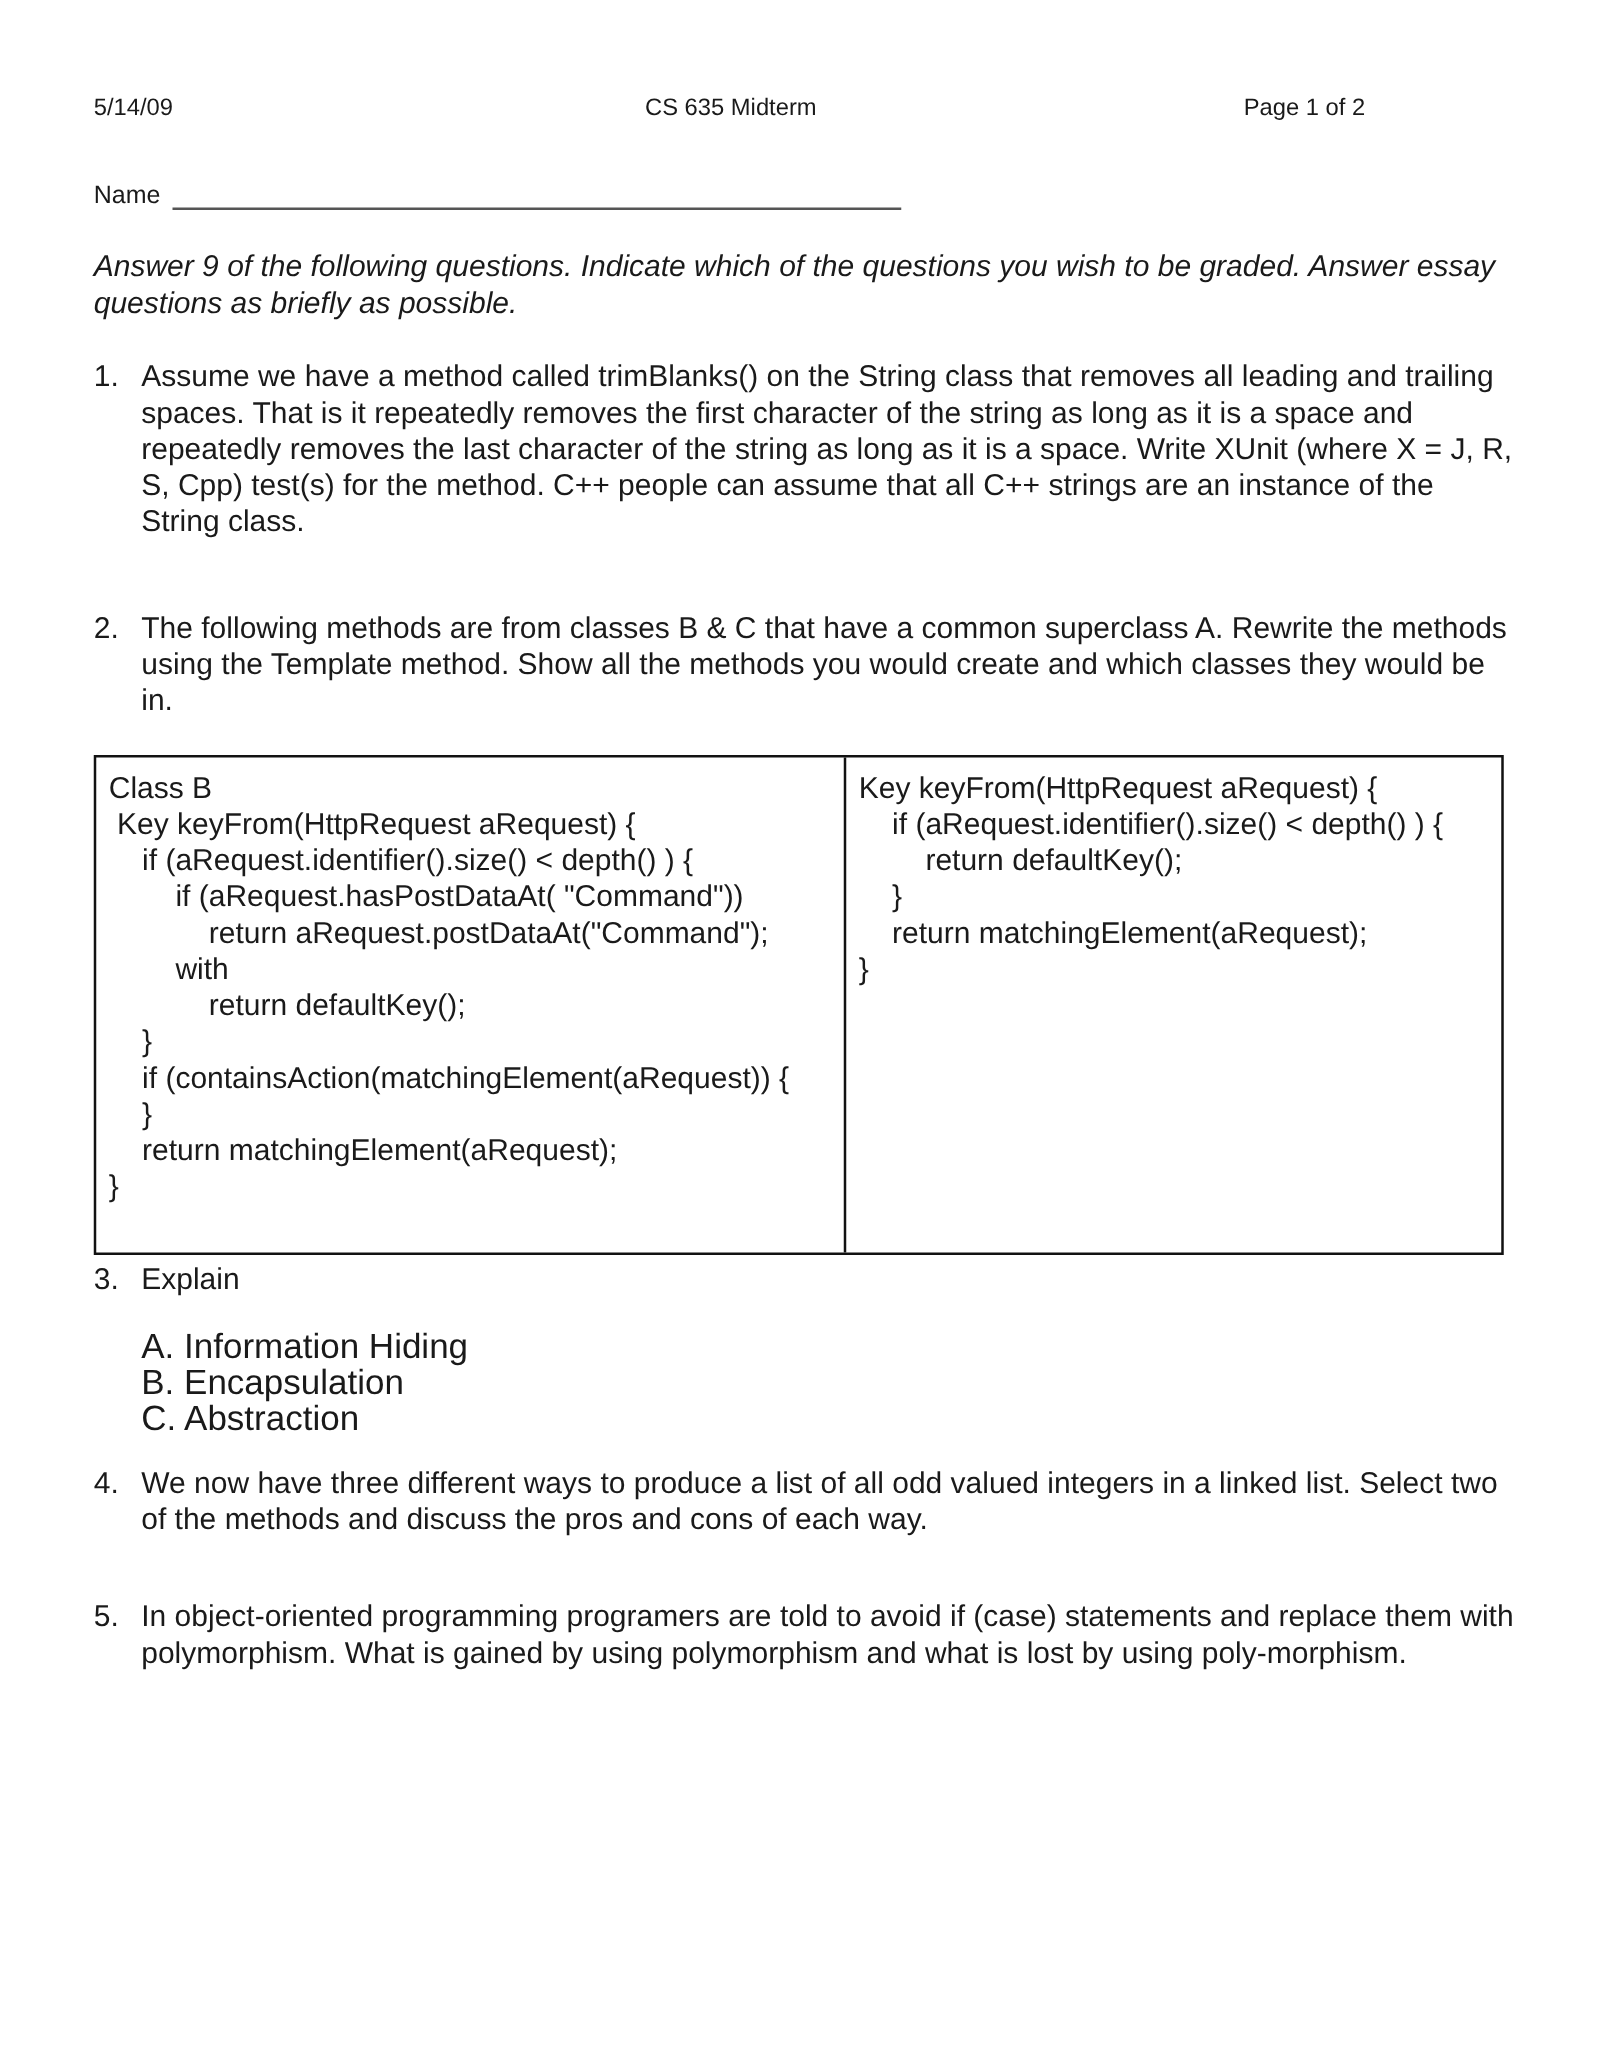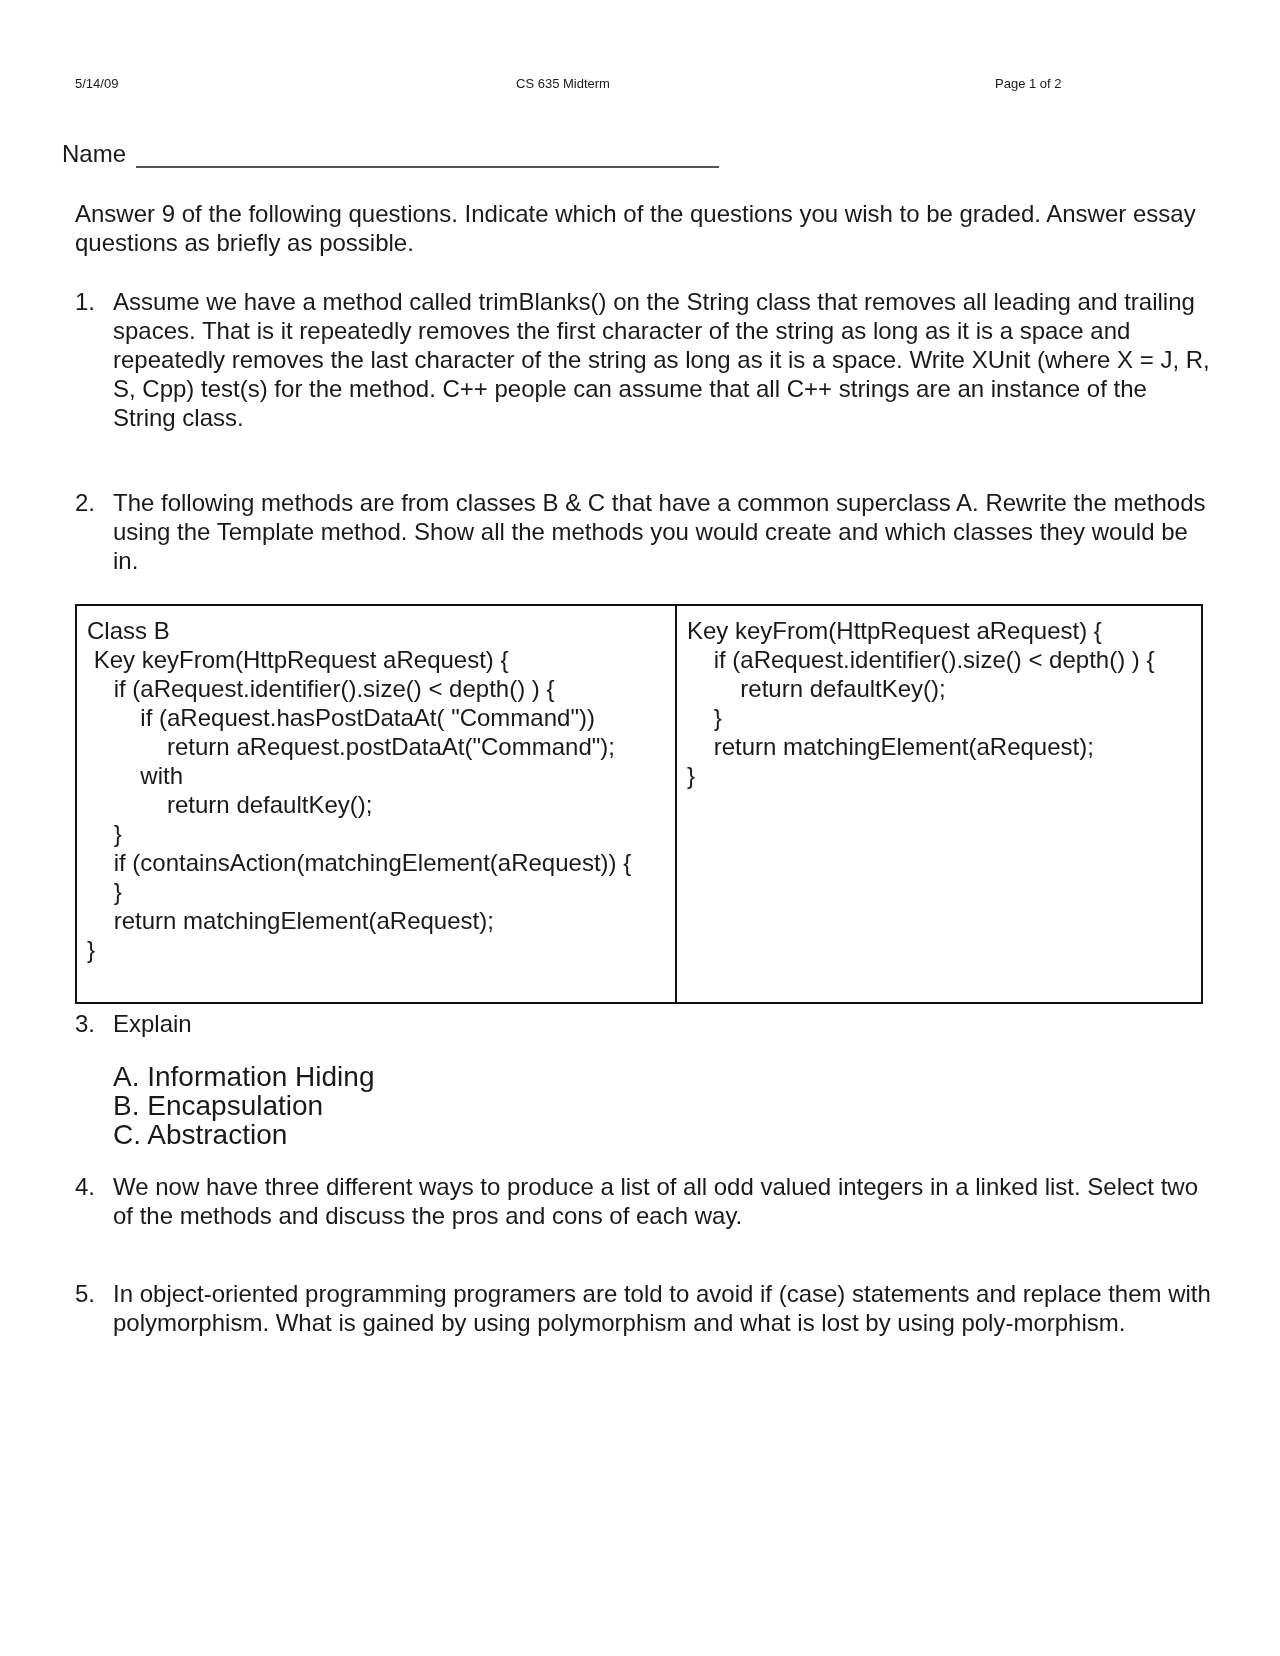--- a/index.html
+++ b/index.html
@@ -1,24 +1,24 @@
 <!DOCTYPE html>
 <html><head>
   <meta charset="utf-8">
   <style>
     html, body { margin: 0; padding: 0; background: #ffffff; }
     body { width: 1280px; height: 1656px; position: relative; overflow: hidden;
            font-family: "Liberation Sans", sans-serif; color: #1a1a1a; }
-    .hdr { position: absolute; top: 76px; font-size: 13px; }
+    .hdr { position: absolute; top: 76px; font-size: 19px; }
     .hdr-date { left: 75px; }
     .hdr-title { left: 516px; text-align: center; }
     .hdr-page { left: 995px; }
-    .name-row { position: absolute; top: 140px; left: 62px; font-size: 24px; display: flex; align-items: flex-end; }
+    .name-row { position: absolute; top: 140px; left: 75px; font-size: 20px; display: flex; align-items: flex-end; }
     .name-line { display: inline-block; width: 583px; border-bottom: 2px solid #555; margin-left: 10px; height: 26px; }
-    .intro { position: absolute; top: 199px; left: 75px; width: 1130px; font-size: 24px; line-height: 29px; }
+    .intro { position: absolute; top: 199px; left: 75px; width: 1130px; font-size: 24px; line-height: 29px; font-style: italic; }
     .q { position: absolute; left: 75px; width: 1140px; font-size: 24px; line-height: 29px; display: flex; }
     .q-num { width: 38px; flex: none; }
     .q-text { flex: 1; }
     .q1 { top: 287px; }
     .q2 { top: 488px; }
     .q3 { top: 1066px; }
     .q4 { top: 1238px; }
     .q5 { top: 1351px; }
     .code-table { position: absolute; top: 604px; left: 75px; width: 1128px; height: 400px;
                   border: 2px solid #111; display: flex; box-sizing: border-box; }

